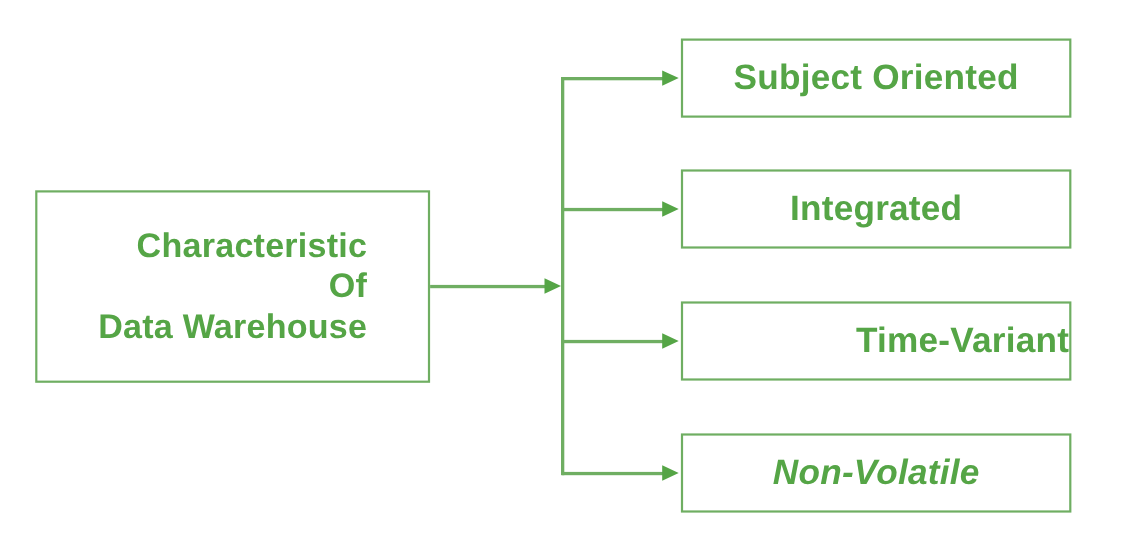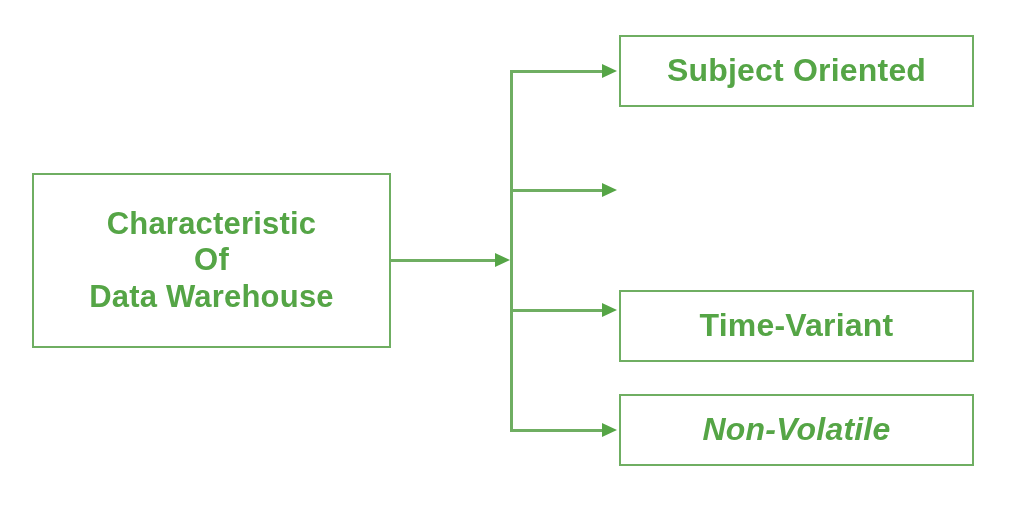--- a/index.html
+++ b/index.html
@@ -34,33 +34,34 @@
   }
   
   #root-node {
     left: 32px;
     top: 173px;
     width: 359px;
     height: 175px;
   }
   #root-node .node-label {
     font-size: 31px;
+    text-align: right;
   }
   
   .leaf-node {
     left: 619px;
     width: 355px;
     height: 72px;
   }
   .leaf-node .node-label {
     font-size: 32px;
   }
   #leaf-0 { top: 35px; }
   #leaf-1 { top: 154px; }
-  #leaf-2 { top: 290px; }
+  #leaf-2 { top: 274px; justify-content: flex-end; }
   #leaf-3 { top: 394px; font-style: italic; }
 
   
   .conn {
     position: absolute;
     background: #6fae62;
   }
   .conn-h { height: 3px; }
   .conn-v { width: 3px; }
 
@@ -116,20 +117,23 @@
   <div class="conn conn-v" id="spine"></div>
 
   <div class="conn conn-h branch" id="branch-0"></div>
   <div class="arrow-head branch-arrow" id="branch-arrow-0"></div>
   <div class="node-box leaf-node" id="leaf-0">
     <span class="node-label">Subject Oriented</span>
   </div>
 
   <div class="conn conn-h branch" id="branch-1"></div>
   <div class="arrow-head branch-arrow" id="branch-arrow-1"></div>
+  <div class="node-box leaf-node" id="leaf-1">
+    <span class="node-label">Integrated</span>
+  </div>
 
   <div class="conn conn-h branch" id="branch-2"></div>
   <div class="arrow-head branch-arrow" id="branch-arrow-2"></div>
   <div class="node-box leaf-node" id="leaf-2">
     <span class="node-label">Time-Variant</span>
   </div>
 
   <div class="conn conn-h branch" id="branch-3"></div>
   <div class="arrow-head branch-arrow" id="branch-arrow-3"></div>
   <div class="node-box leaf-node" id="leaf-3">

